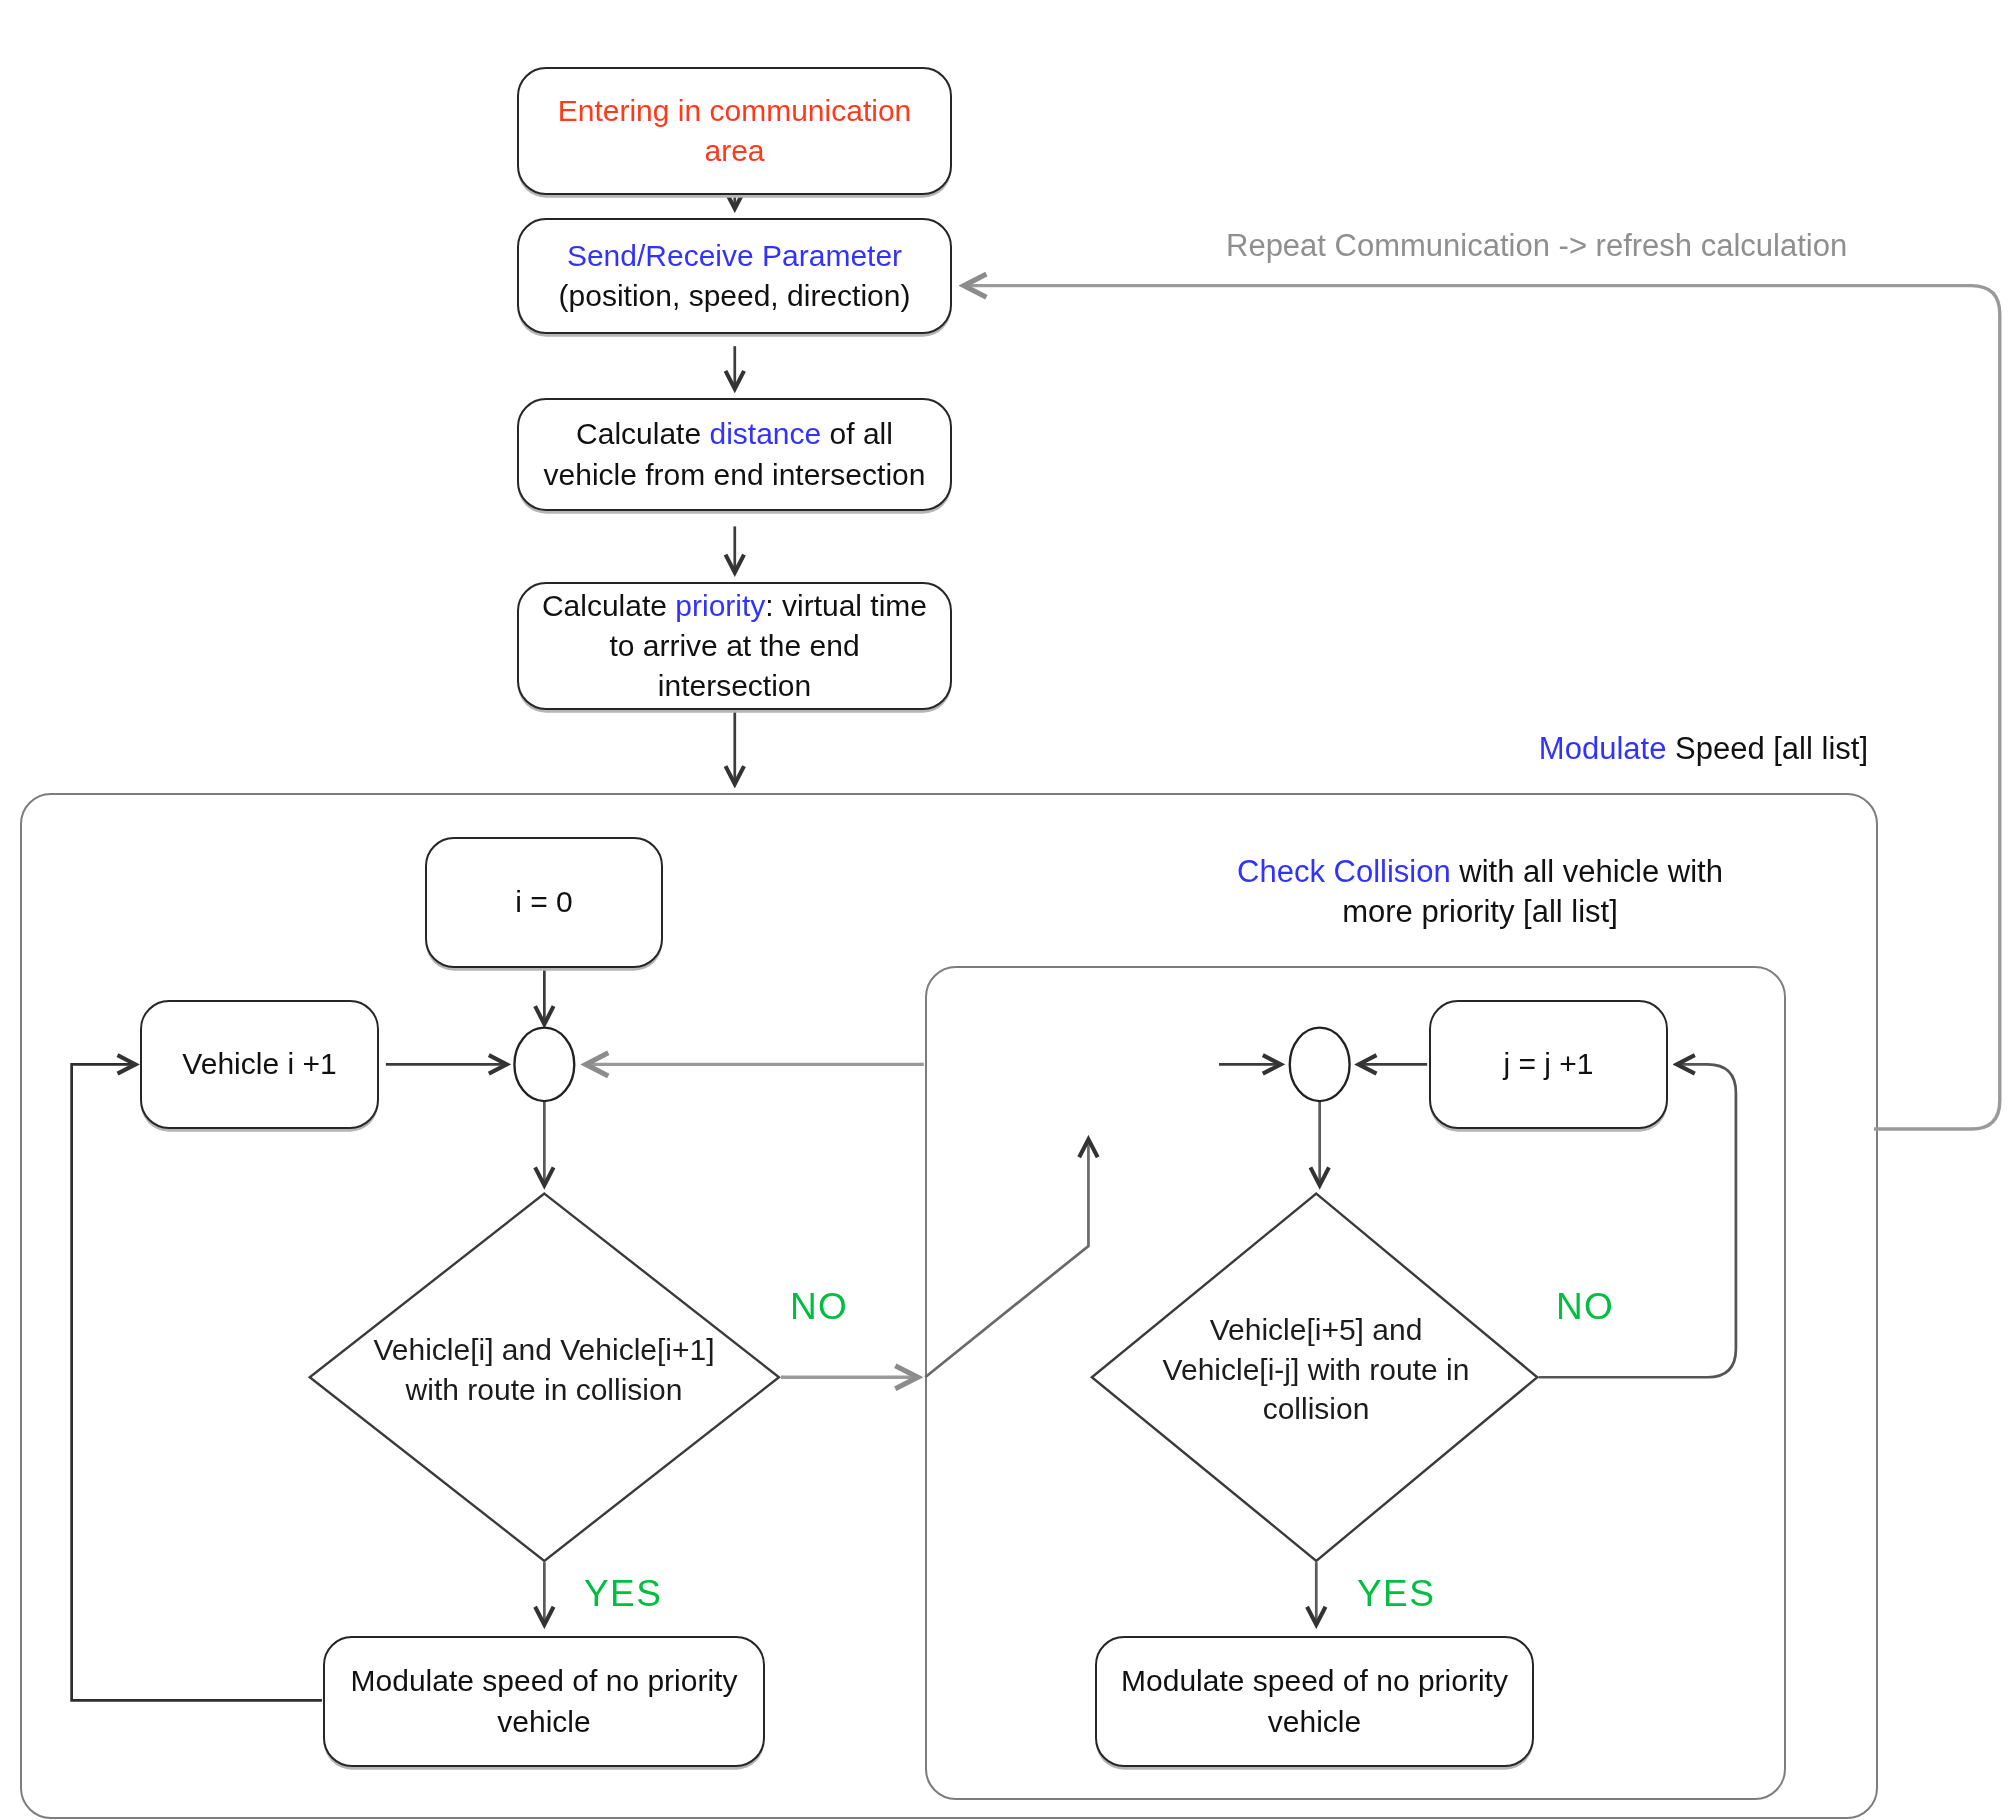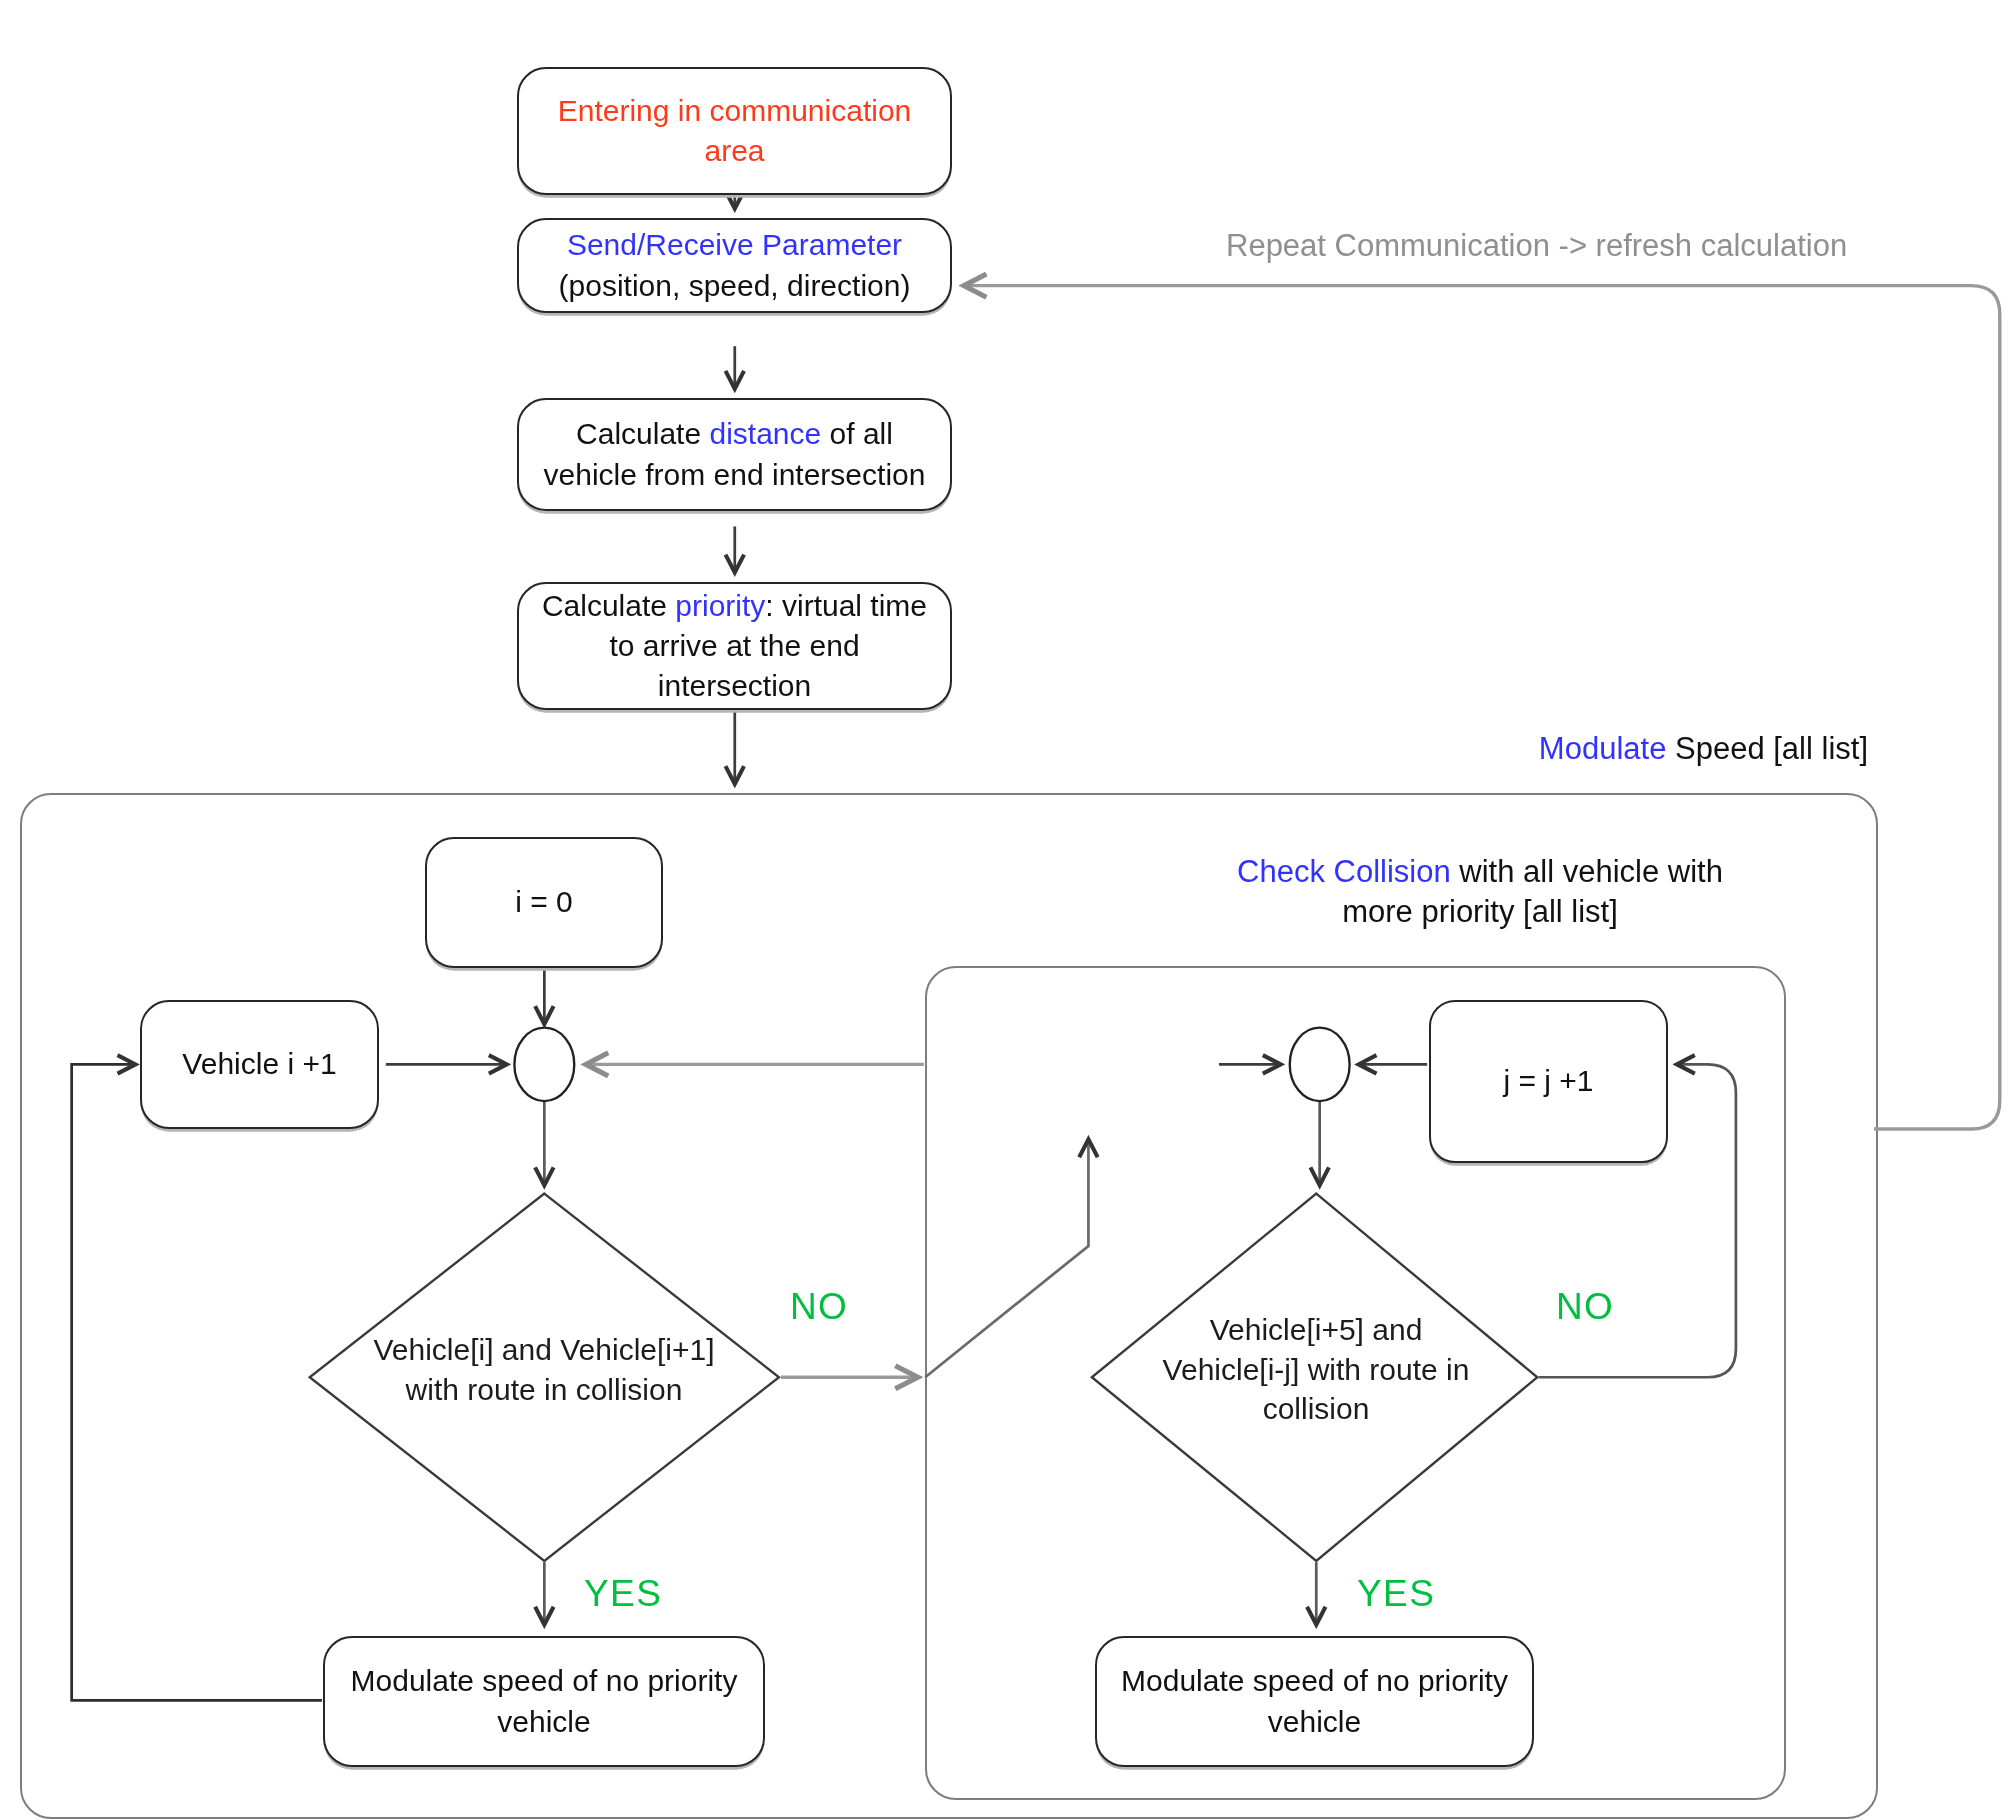--- a/index.html
+++ b/index.html
@@ -76,21 +76,21 @@
     <ellipse cx="1940" cy="1565" rx="44" ry="54" fill="#ffffff" stroke="#222222" stroke-width="3.5"></ellipse>
 
     <polygon points="800,1755 1145,2025 800,2295 455,2025" fill="#ffffff" stroke="#3a3a3a" stroke-width="3.5"></polygon>
     <polygon points="1935,1755 2260,2025 1935,2295 1605,2025" fill="#ffffff" stroke="#3a3a3a" stroke-width="3.5"></polygon>
   </svg>
 
   <div class="node" style="left:517px; top:37px; width:435px; height:128px;margin-top:30px;">
     <span class="red">Entering in communication area</span>
   </div>
 
-  <div class="node" style="left:517px; top:218px; width:435px; height:95px;">
+  <div class="node" style="left:517px; top:218px; width:435px; height:116px;">
     <span class="blue">Send/Receive Parameter</span>
     <span>(position, speed, direction)</span>
   </div>
 
   <div class="node" style="left:517px; top:398px; width:435px; height:113px;">
     <span><span>Calculate </span><span class="blue">distance</span><span> of all vehicle from end intersection</span></span>
   </div>
 
   <div class="node" style="left:517px; top:582px; width:435px; height:128px;">
     <span><span>Calculate </span><span class="blue">priority</span><span>: virtual time to arrive at the end intersection</span></span>
@@ -98,21 +98,21 @@
 
   <div class="node" style="left:425px; top:837px; width:238px; height:131px;">
     <span>i = 0</span>
   </div>
 
   <div class="node" style="left:140px; top:1000px; width:239px; height:129px;">
     <span>Vehicle i +1</span>
   </div>
 
 
-  <div class="node" style="left:1429px; top:1000px; width:239px; height:163px;border-radius:26px;">
+  <div class="node" style="left:1429px; top:1000px; width:239px; height:129px;">
     <span>j = j +1</span>
   </div>
 
   <div class="node" style="left:323px; top:1636px; width:442px; height:131px;">
     <span>Modulate speed of no priority vehicle</span>
   </div>
 
   <div class="node" style="left:1095px; top:1636px; width:439px; height:131px;">
     <span>Modulate speed of no priority vehicle</span>
   </div>

